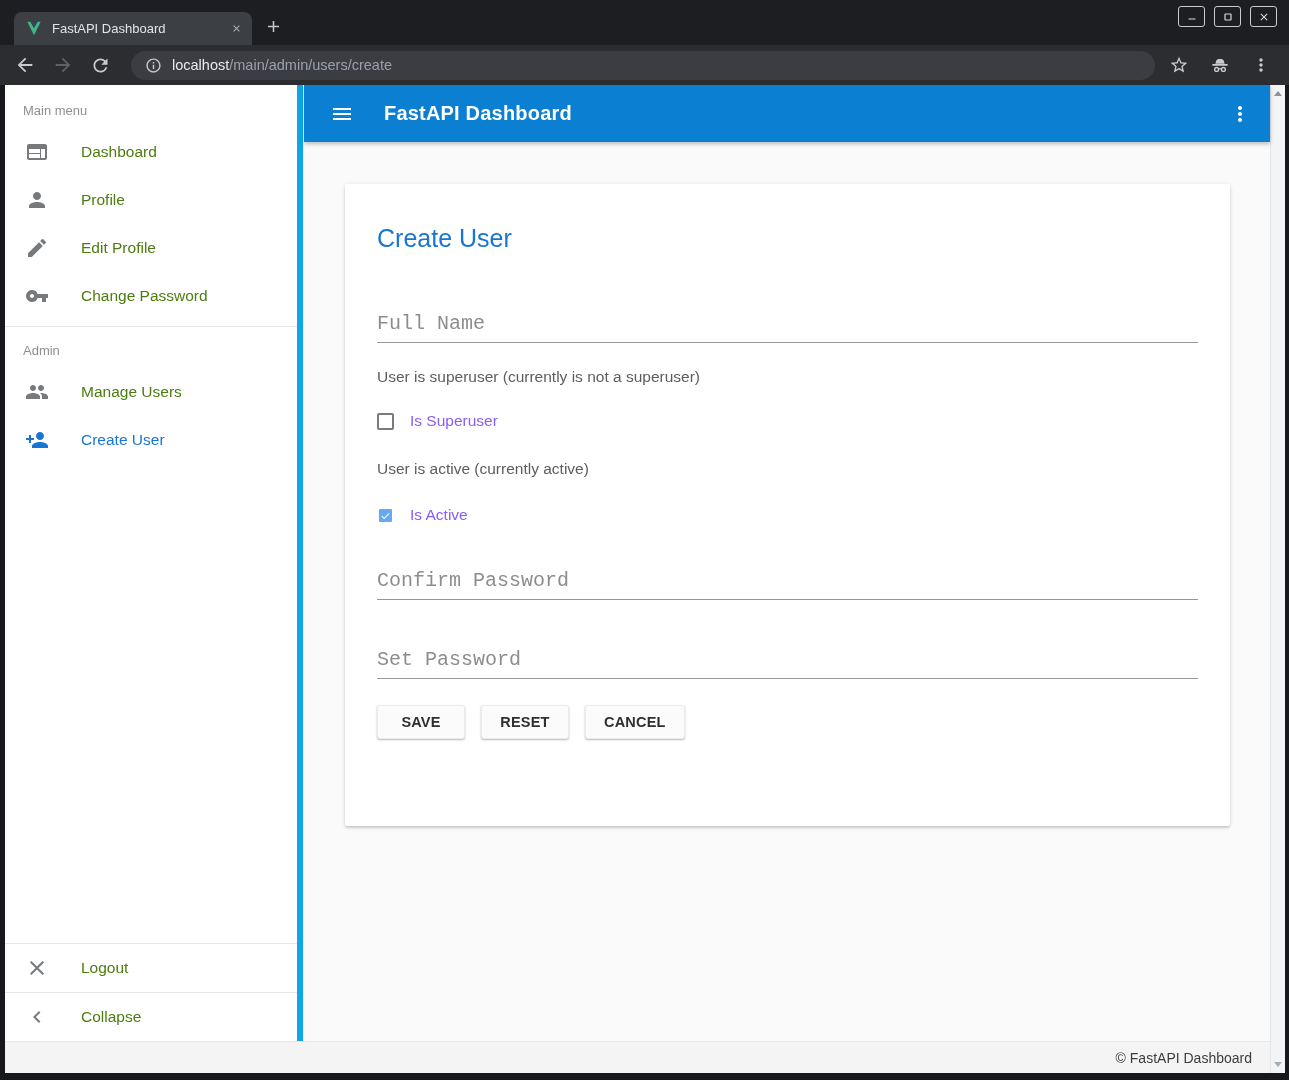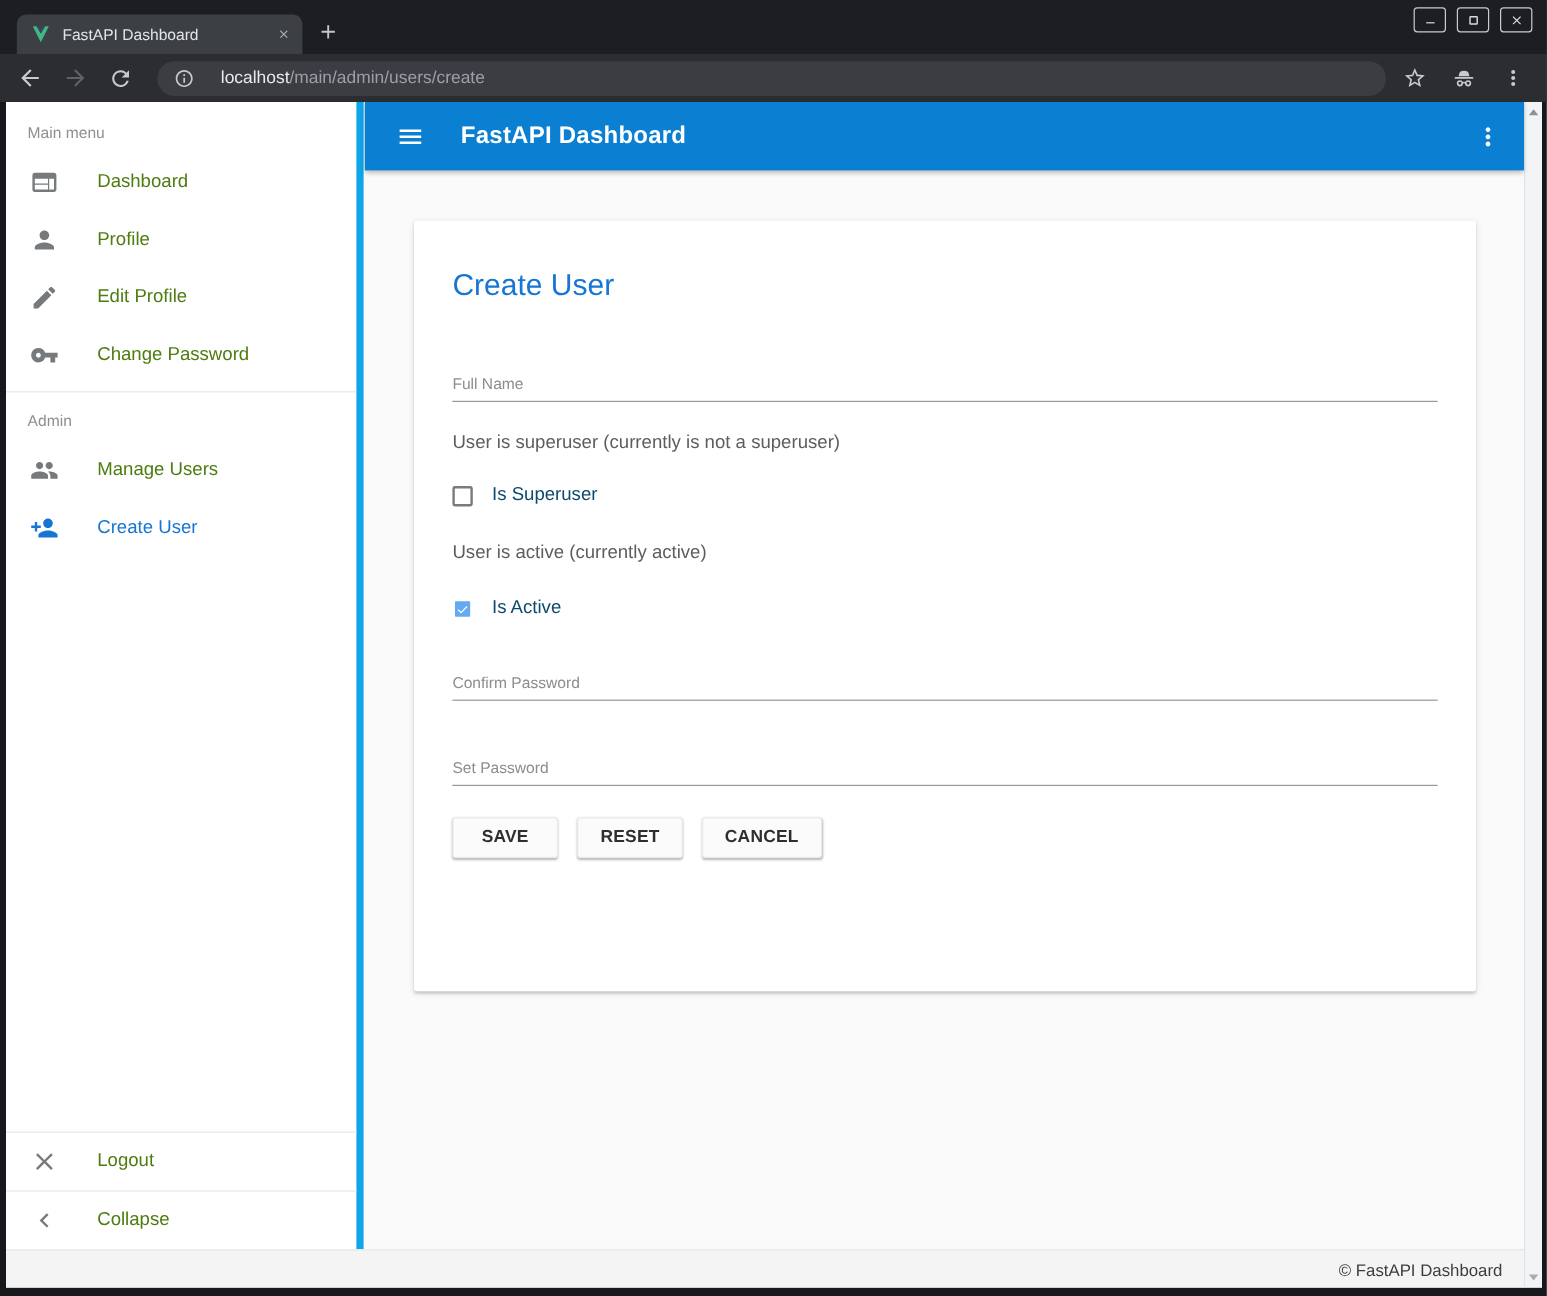--- a/index.html
+++ b/index.html
@@ -21,21 +21,21 @@
   .tab-title{flex:1;color:#e2e4e7;font-size:13px;white-space:nowrap;overflow:hidden;margin-left:10px;}
   .tab-close{color:#aeb1b6;margin-left:6px;}
   .newtab-btn{position:absolute;left:264px;top:17px;color:#c3c6ca;}
 
   .toolbar{position:absolute;left:0;top:45px;width:100%;height:40px;background:#2b2d31;
     display:flex;align-items:center;padding:0 14px;box-sizing:border-box;}
   .nav-ic{color:#c8cbce;margin-right:16px;}
   .nav-ic.disabled{color:#5e6165;}
   .omnibox{flex:1;height:29px;border-radius:15px;background:#3b3d42;display:flex;align-items:center;
     padding:0 14px;margin:0 14px 0 4px;box-sizing:border-box;min-width:0;}
-  .url{font-size:14.5px;margin-left:22px;white-space:nowrap;overflow:hidden;}
+  .url{font-size:14.5px;margin-left:10px;white-space:nowrap;overflow:hidden;}
   .url .host{color:#e8eaed;}
   .url .path{color:#9aa0a6;}
   .tb-right{display:flex;align-items:center;gap:20px;color:#c8cbce;margin-right:4px;}
 
   
   .page{position:absolute;left:5px;top:85px;right:4px;bottom:7px;background:#fafafa;}
 
   
   .sidebar{position:absolute;left:0;top:0;width:298px;bottom:32px;background:#ffffff;
     border-right:6px solid #0ea5e9;display:flex;flex-direction:column;box-sizing:border-box;}
@@ -63,33 +63,33 @@
   .appbar-spacer{flex:1;}
 
   
   .card{width:885px;height:642px;margin:42px 0 0 41px;background:#ffffff;border-radius:2px;
     box-shadow:0 2px 2px rgba(0,0,0,0.12),0 1px 5px rgba(0,0,0,0.12);
     padding:38px 32px 0 32px;box-sizing:border-box;}
   .form-title{margin:0;font-size:25px;line-height:32px;font-weight:normal;}
   .field{margin-top:54px;}
   .field + .field{margin-top:38px;}
   .field input{display:block;width:100%;border:none;outline:none;background:transparent;
-    border-bottom:1px solid #979797;font-size:13px;color:#212121;padding:4px 0 7px 0;box-sizing:border-box;
-    font-family:Liberation Sans, sans-serif;border-radius:0;}
+    border-bottom:1px solid #979797;font-size:20px;color:#212121;padding:4px 0 7px 0;box-sizing:border-box;
+    font-family:Liberation Mono, monospace;border-radius:0;}
   .field input::placeholder{color:#8d8d8d;opacity:1;}
   .note{margin-top:24px;font-size:15.5px;color:#5d5d5d;line-height:20px;}
   .note.second{margin-top:26px;}
   .cb-row{margin-top:22px;display:flex;align-items:center;height:24px;cursor:pointer;}
   .cb-row.second{margin-top:24px;}
   .checkbox{width:17px;height:17px;border:2px solid #7b7b7b;border-radius:2px;box-sizing:border-box;
     display:flex;align-items:center;justify-content:center;background:#fff;}
   .checkbox svg{display:none;}
   .checkbox.checked{border-color:transparent;}
   .checkbox.checked svg{display:block;}
-  .cb-label{margin-left:16px;font-size:15.5px;color:#0c4a6e;}
+  .cb-label{margin-left:16px;font-size:15.5px;color:#8b5cf6;}
   .field.pw1{margin-top:44px;}
   .field.pw2{margin-top:38px;}
   .actions{margin-top:26px;display:flex;}
   .btn{height:34px;min-width:88px;padding:0 18px;margin-right:16px;background:#fbfbfb;
     border:1px solid #ececec;border-radius:3px;box-shadow:0 1px 2px rgba(0,0,0,0.28);
     font-size:14.5px;font-weight:bold;color:#2f2f2f;letter-spacing:.2px;cursor:pointer;
     font-family:"Liberation Sans","DejaVu Sans",sans-serif;}
 
   
   .scrollbar{position:absolute;right:0;top:0;width:15px;bottom:0;background:#f3f4f5;

